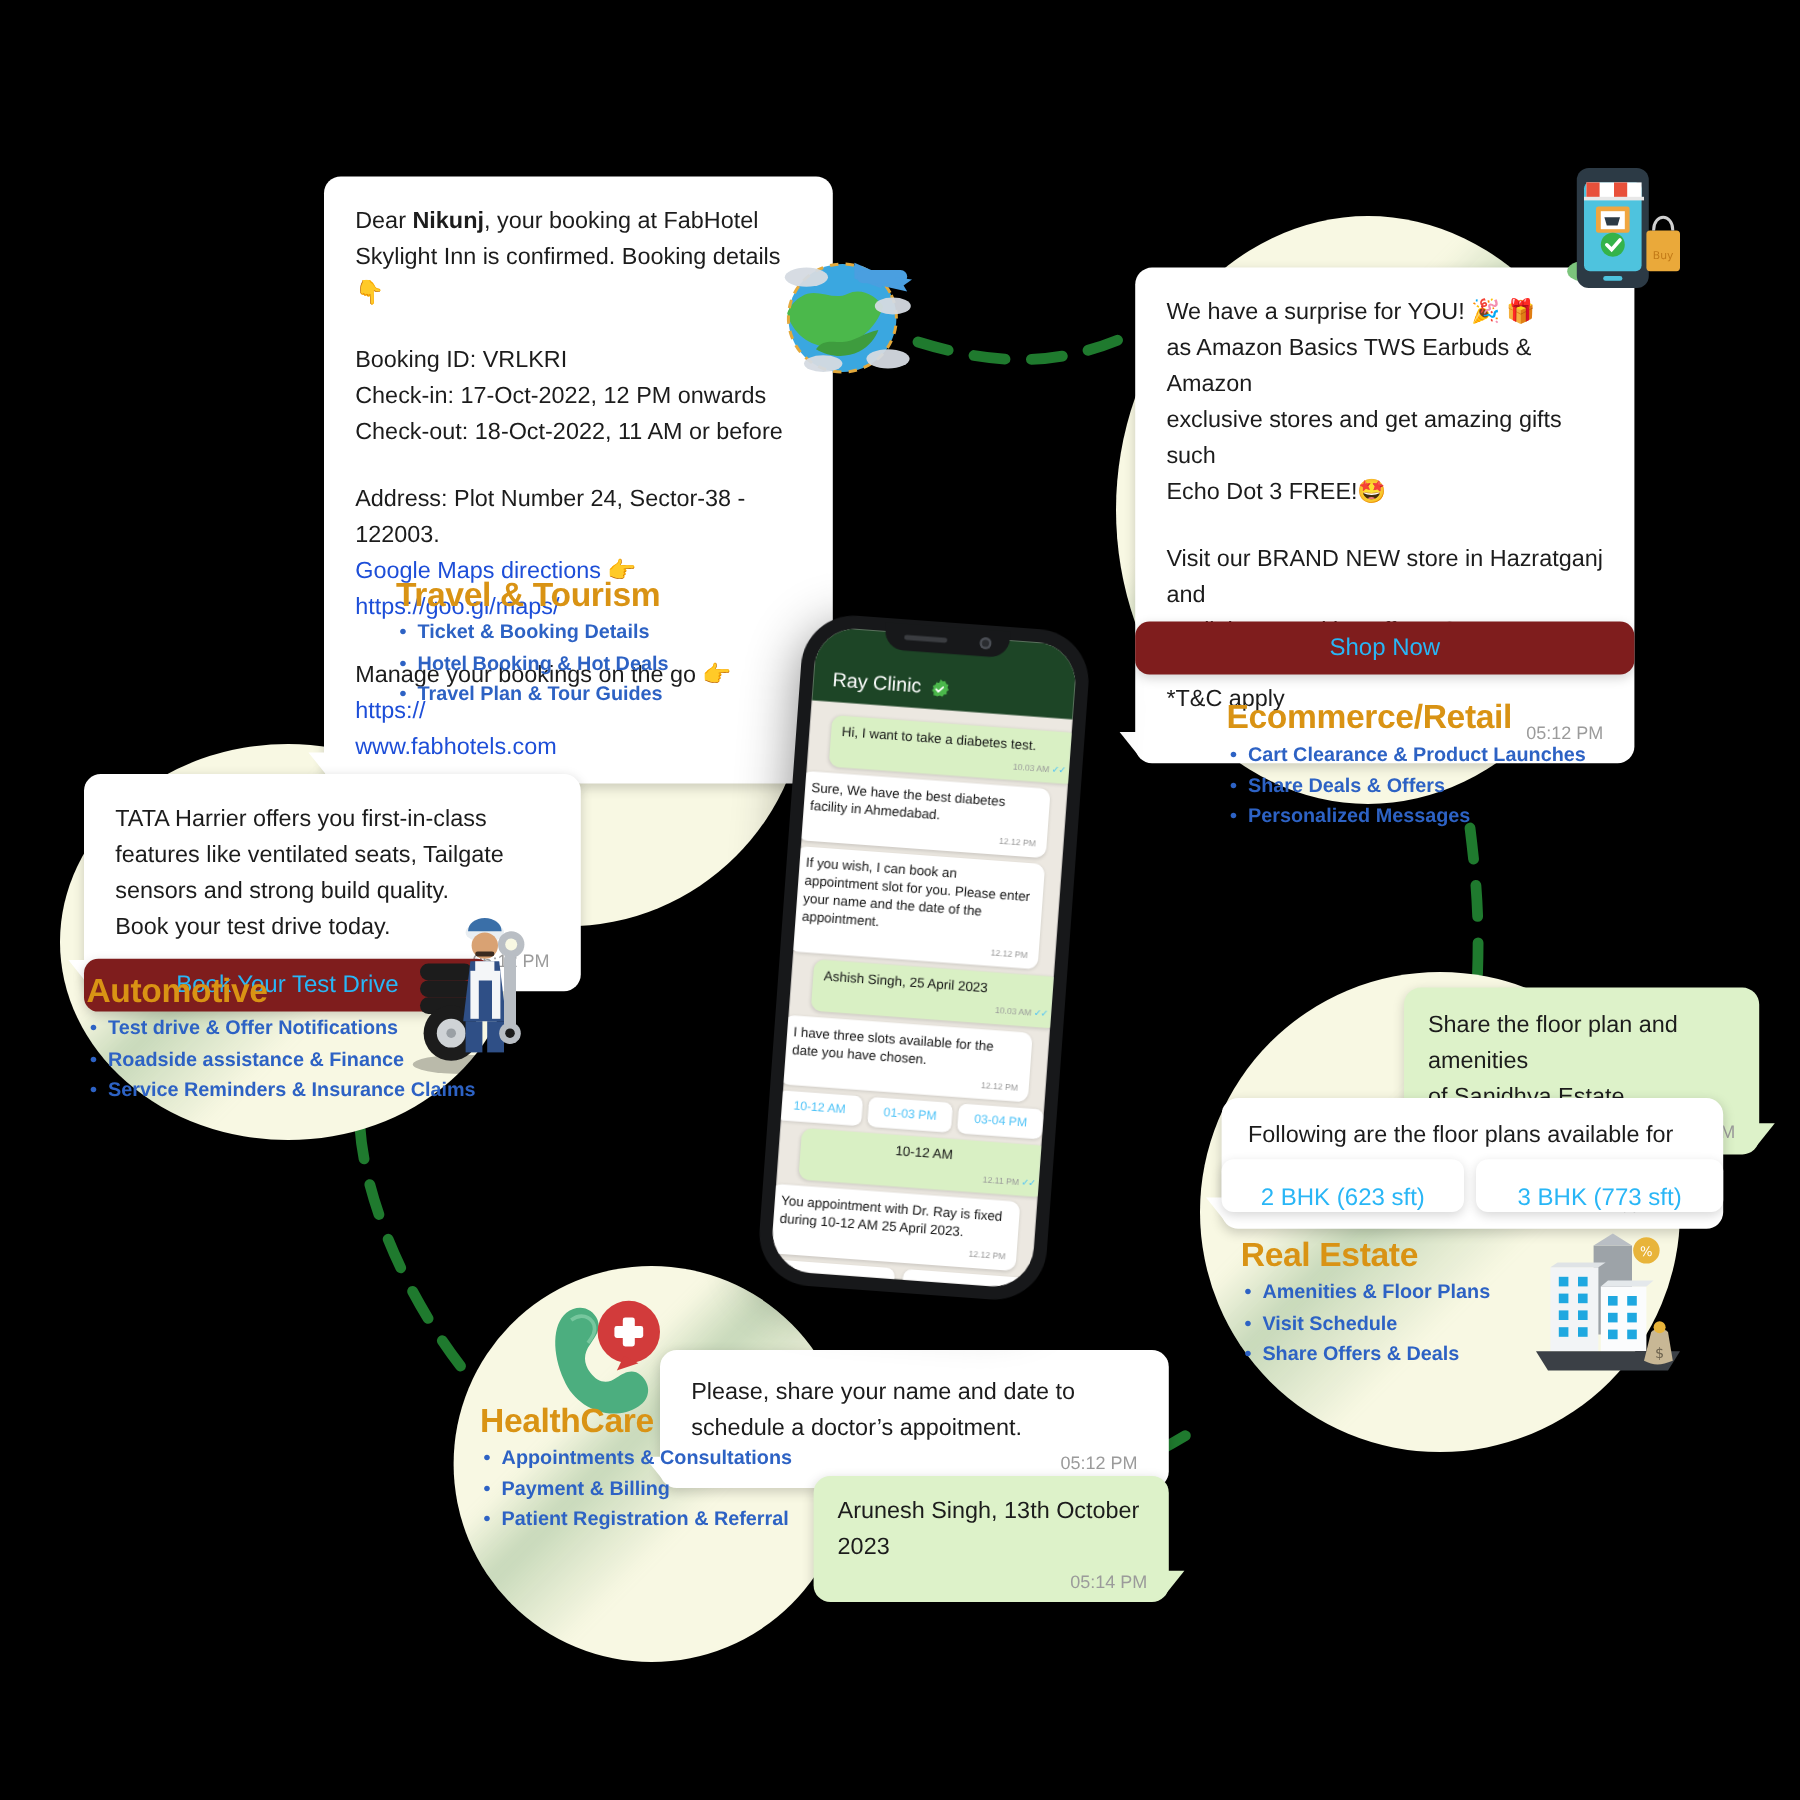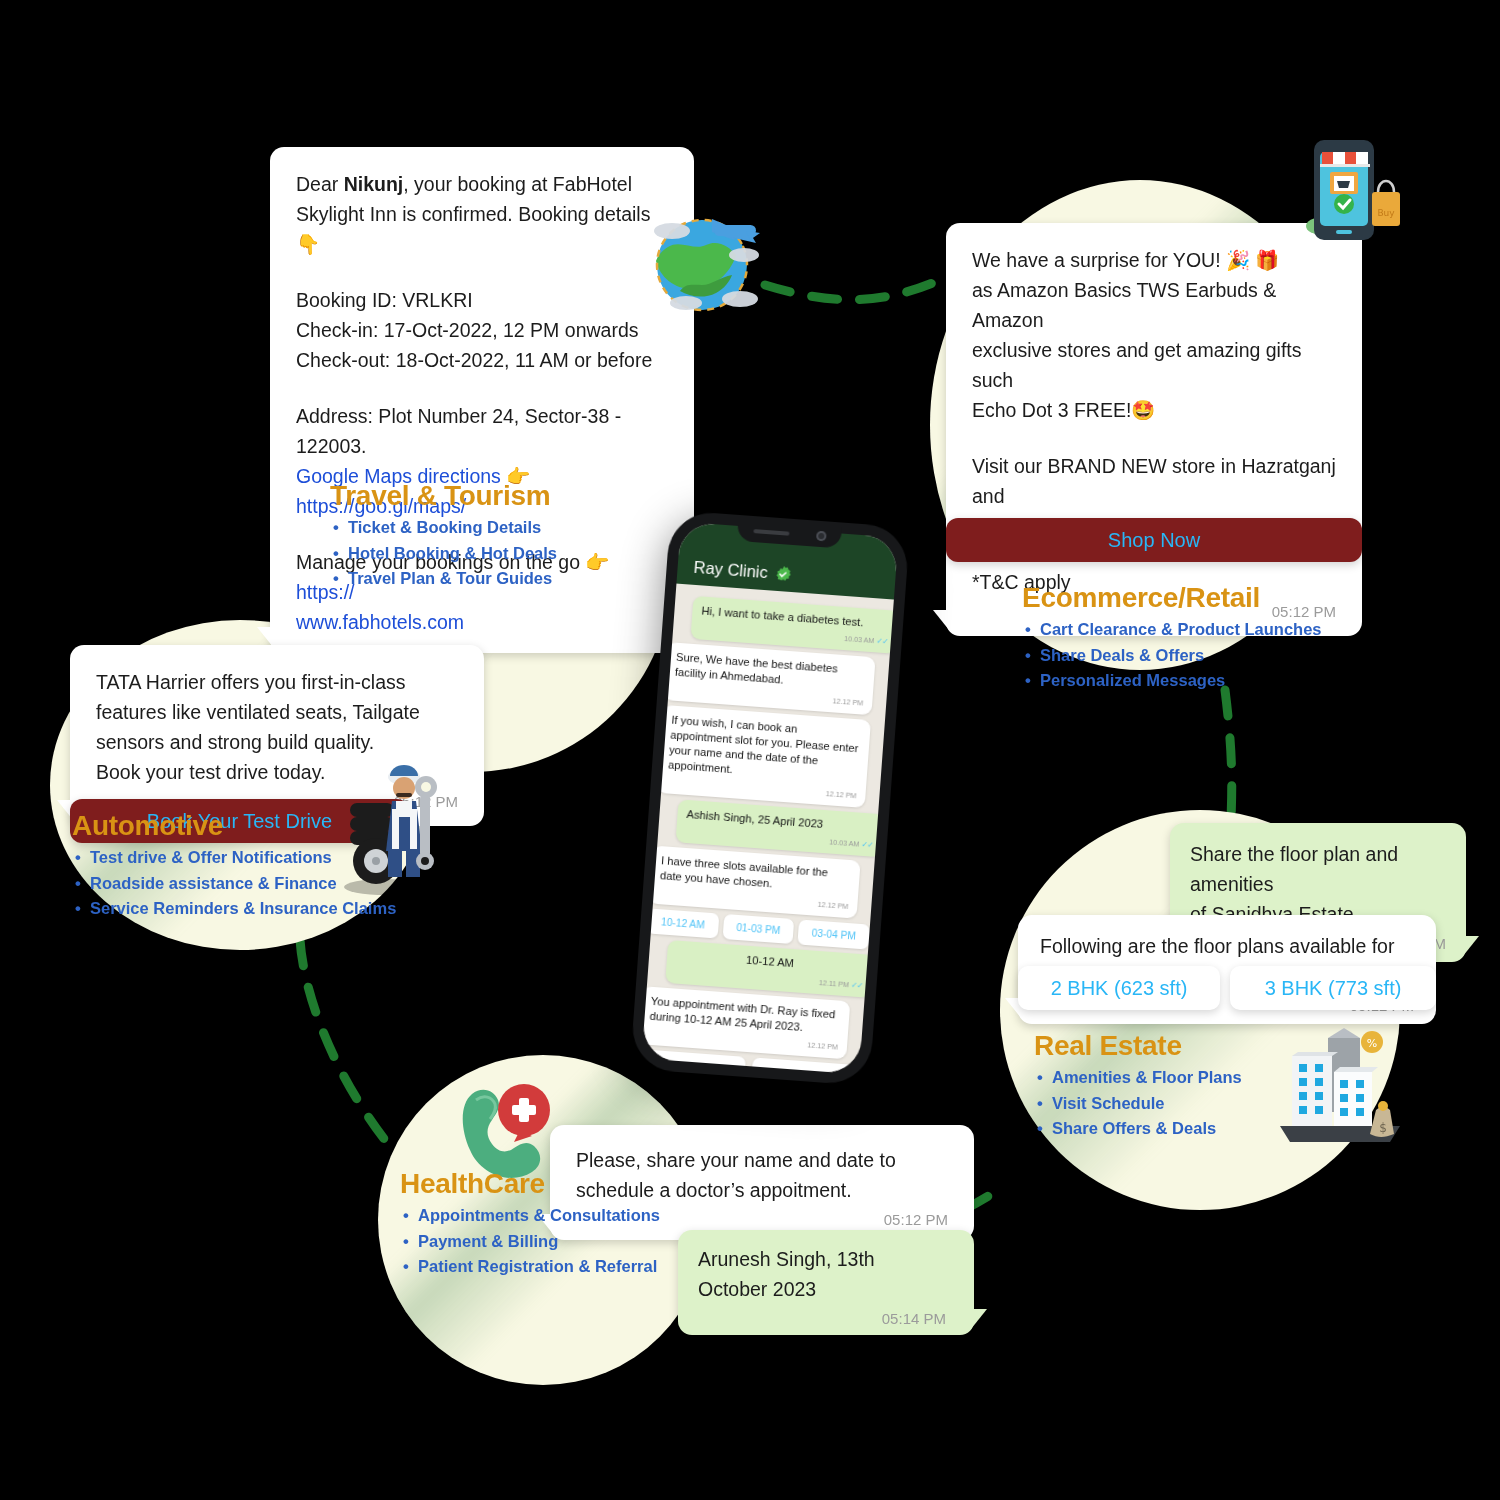--- a/index.html
+++ b/index.html
@@ -67,21 +67,21 @@
   .cta {
     position:absolute;
     background:#7f1d1d; border-radius:12px;
     box-shadow: 0 3px 10px rgba(0,0,0,0.18);
     display:flex; align-items:center; justify-content:center;
     color:#29b6f6; font-size:20px;
   }
   .qr {
     position:absolute; background:#fff; border-radius:10px;
     box-shadow: 0 3px 9px rgba(0,0,0,0.16);
-    display:flex; align-items:center; justify-content:center;
+    display:flex; align-items:flex-end; justify-content:center;
     color:#29b6f6; font-size:20px;
   }
 
   
   .cat { position:absolute; }
   .cat h3 {
     font-size: 28px; font-weight: 800; color: #d99314;
     letter-spacing:-0.3px; margin-bottom: 6px;
   }
   .cat ul { list-style:none; padding-left: 18px; }
@@ -417,21 +417,21 @@
     </ul>
   </div>
 
   <div class="bubble" style="left:550px; top:1098px; width:424px; padding:20px 26px 12px 26px;">
     <span class="tail-l"></span>
     <p>Please, share your name and date to</p>
     <p>schedule a doctor’s appoitment.</p>
     <span class="time">05:12 PM</span>
   </div>
 
-  <div class="bubble green" style="left:678px; top:1203px; width:296px; padding:14px 28px 8px 20px;">
+  <div class="bubble green" style="left:678px; top:1203px; width:296px; padding:14px 18px 8px 20px;">
     <span class="tail-r"></span>
     <p>Arunesh Singh, 13th October 2023</p>
     <span class="time">05:14 PM</span>
   </div>
 
   <div class="ill" style="left:442px; top:1080px; width:120px; height:118px;">
     <svg viewBox="0 0 120 118" width="120" height="118">
       <path d="M30 14c10-8 22-4 26 6 3 8-2 14-6 20-6 8-6 16 0 24 6 8 14 10 22 4 6-4 13-8 20-2 9 8 8 20-2 26-22 14-52 2-62-22C18 48 18 24 30 14z" fill="#4cae7f"></path>
       <path d="M34 20c8-6 16-3 19 4 2 6-2 11-5 15" fill="none" stroke="#77c79e" stroke-width="3"></path>
       <circle cx="82" cy="30" r="26" fill="#d23b3b"></circle>

